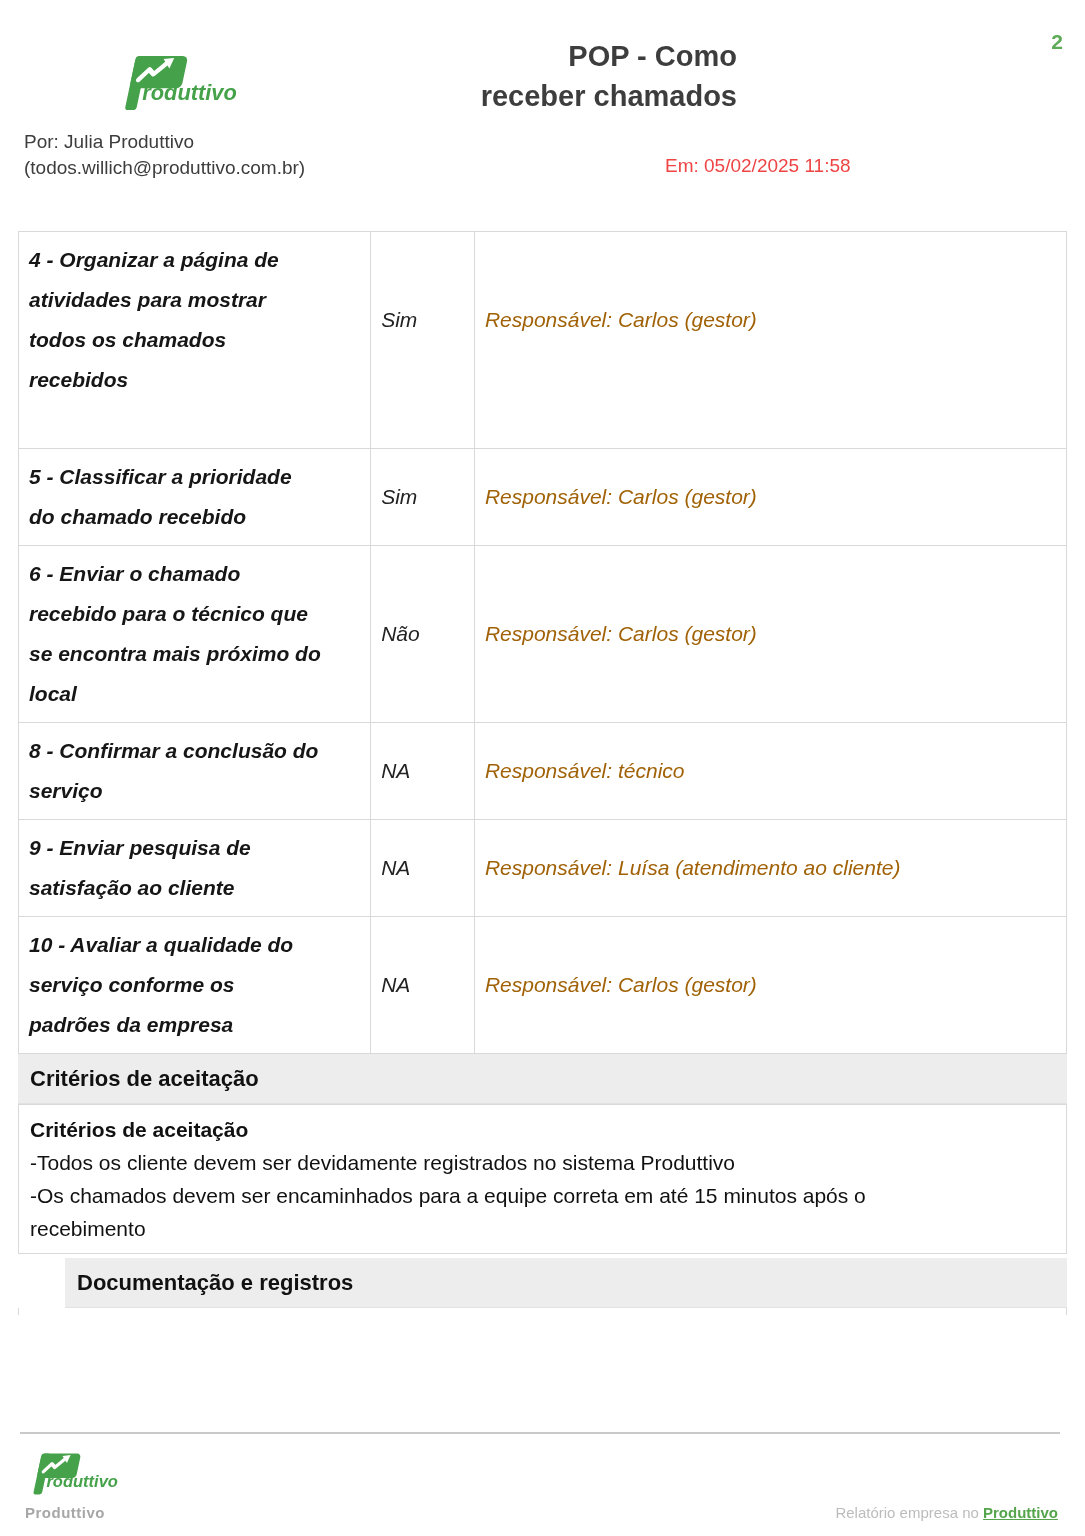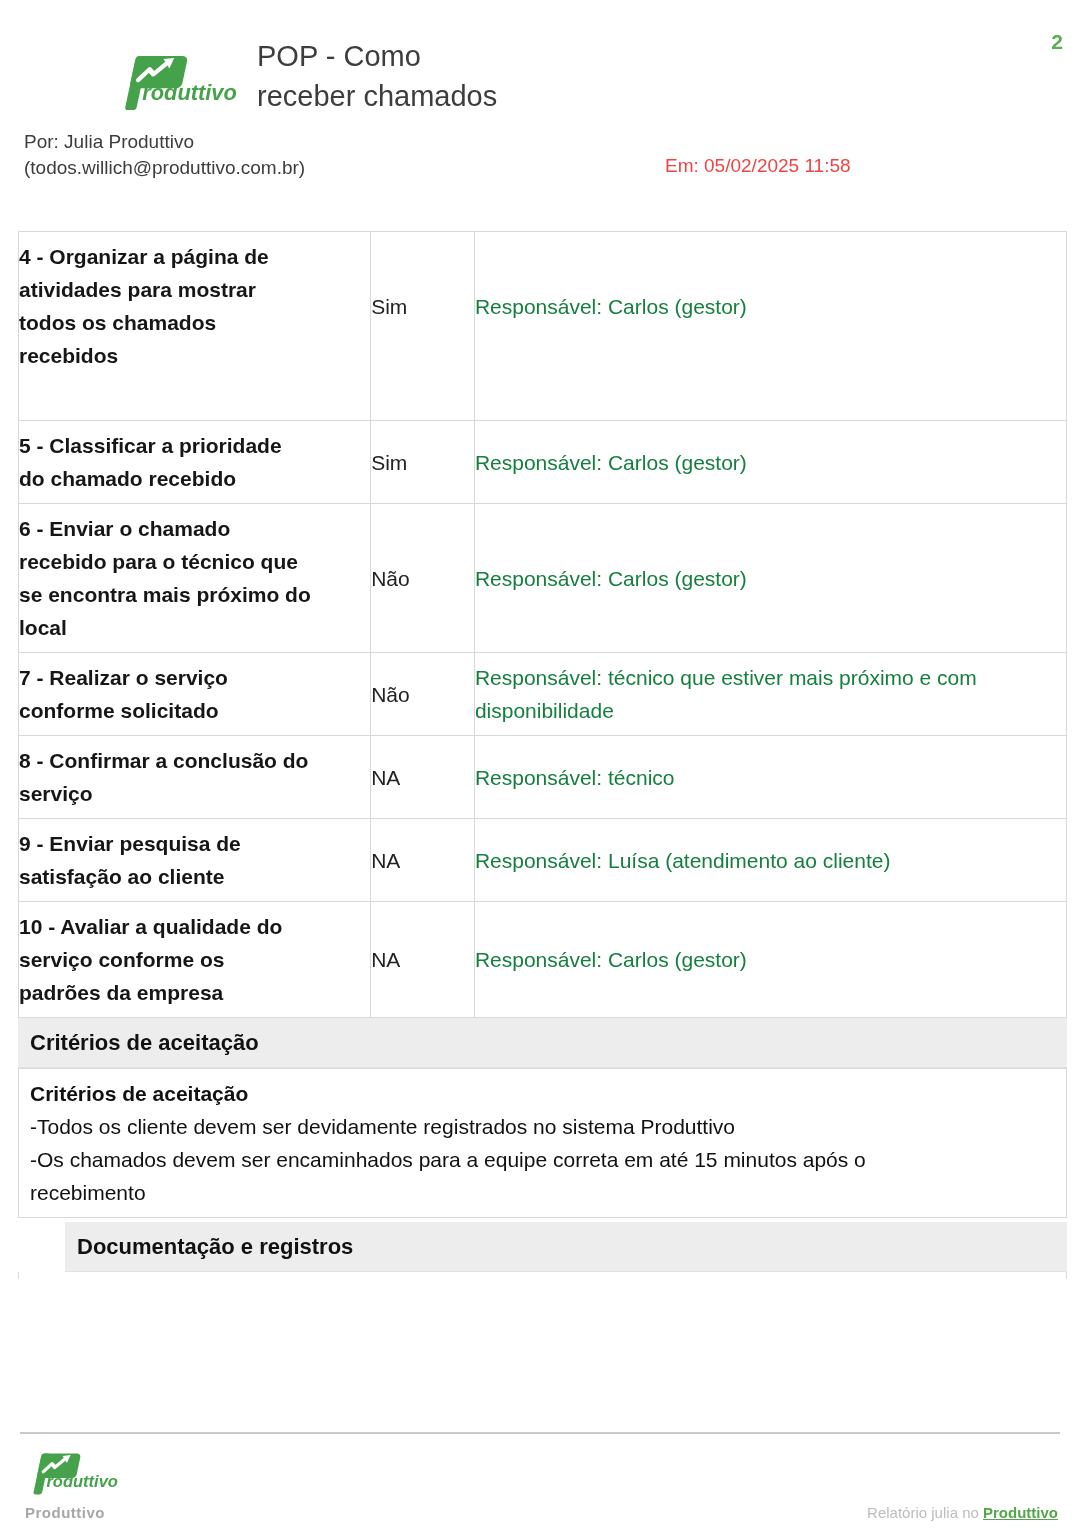--- a/index.html
+++ b/index.html
@@ -29,24 +29,24 @@
     font-size: 21px;
     font-weight: bold;
     color: #5cab57;
   }
   .doc-title {
     position: absolute;
     top: 36px;
     left: 497px;
     transform: translateX(-50%);
     width: 480px;
-    text-align: left;
+    text-align: right;
     font-size: 29px;
     line-height: 40px;
-    font-weight: normal;
+    font-weight: bold;
     color: #3d3d3d;
     white-space: pre-line;
   }
   .byline {
     position: absolute;
     left: 24px;
     top: 129px;
     font-size: 19px;
     line-height: 26px;
     color: #3d3d3d;
@@ -68,28 +68,29 @@
   }
   table.steps {
     width: 100%;
     border-collapse: collapse;
     table-layout: fixed;
   }
   table.steps td {
     border: 1px solid #d9d9d9;
     vertical-align: middle;
     font-size: 21px;
-    line-height: 33px;
-    padding: 8px 0;
+    line-height: 40px;
+    padding: 8px 10px;
     white-space: pre-line;
     overflow: hidden;
+    font-style: italic;
   }
   td.c-task  { width: 33.6%; font-weight: bold; color: #161616; }
   td.c-ans   { width: 9.9%;  color: #222222; }
-  td.c-resp  { width: 56.5%; color: #15803d; }
+  td.c-resp  { width: 56.5%; color: #a16207; }
   tr.tall td { padding-bottom: 48px; }
 
   .section-bar {
     margin-top: 0px;
     height: 50px;
     background: #ededed;
     border-bottom: 1px solid #e2e2e2;
     display: flex;
     align-items: center;
     padding-left: 12px;
@@ -206,27 +207,20 @@
         </tr>
         <tr>
           <td class="c-task">6 - Enviar o chamado
 recebido para o técnico que
 se encontra mais próximo do
 local</td>
           <td class="c-ans">Não</td>
           <td class="c-resp">Responsável: Carlos (gestor)</td>
         </tr>
         <tr>
-          <td class="c-task">7 - Realizar o serviço
-conforme solicitado</td>
-          <td class="c-ans">Não</td>
-          <td class="c-resp">Responsável: técnico que estiver mais próximo e com
-disponibilidade</td>
-        </tr>
-        <tr>
           <td class="c-task">8 - Confirmar a conclusão do
 serviço</td>
           <td class="c-ans">NA</td>
           <td class="c-resp">Responsável: técnico</td>
         </tr>
         <tr>
           <td class="c-task">9 - Enviar pesquisa de
 satisfação ao cliente</td>
           <td class="c-ans">NA</td>
           <td class="c-resp">Responsável: Luísa (atendimento ao cliente)</td>
@@ -265,16 +259,16 @@
     <g transform="translate(22,0) skewX(-12)">
       <polyline points="44,54 61,34 71,43 92,22" fill="none" stroke="#ffffff" stroke-width="9" stroke-linecap="round" stroke-linejoin="round"></polyline>
       <polygon points="84,14 104,12 99,32" fill="#ffffff"></polygon>
     </g>
     <text x="62" y="92" font-size="42" class="logo-text" fill="#46a24a" font-family="Liberation Sans, sans-serif" font-style="italic" font-weight="bold">roduttivo</text>
   </svg>
 
   <div class="footer-brand">Produttivo</div>
 
   <div class="footer-generated">
-    <span>Relatório julia no </span><a href="#">Produttivo</a>
+    <span>Relatório empresa no </span><a href="#">Produttivo</a>
   </div>
 
 </div>
 
 </body></html>

